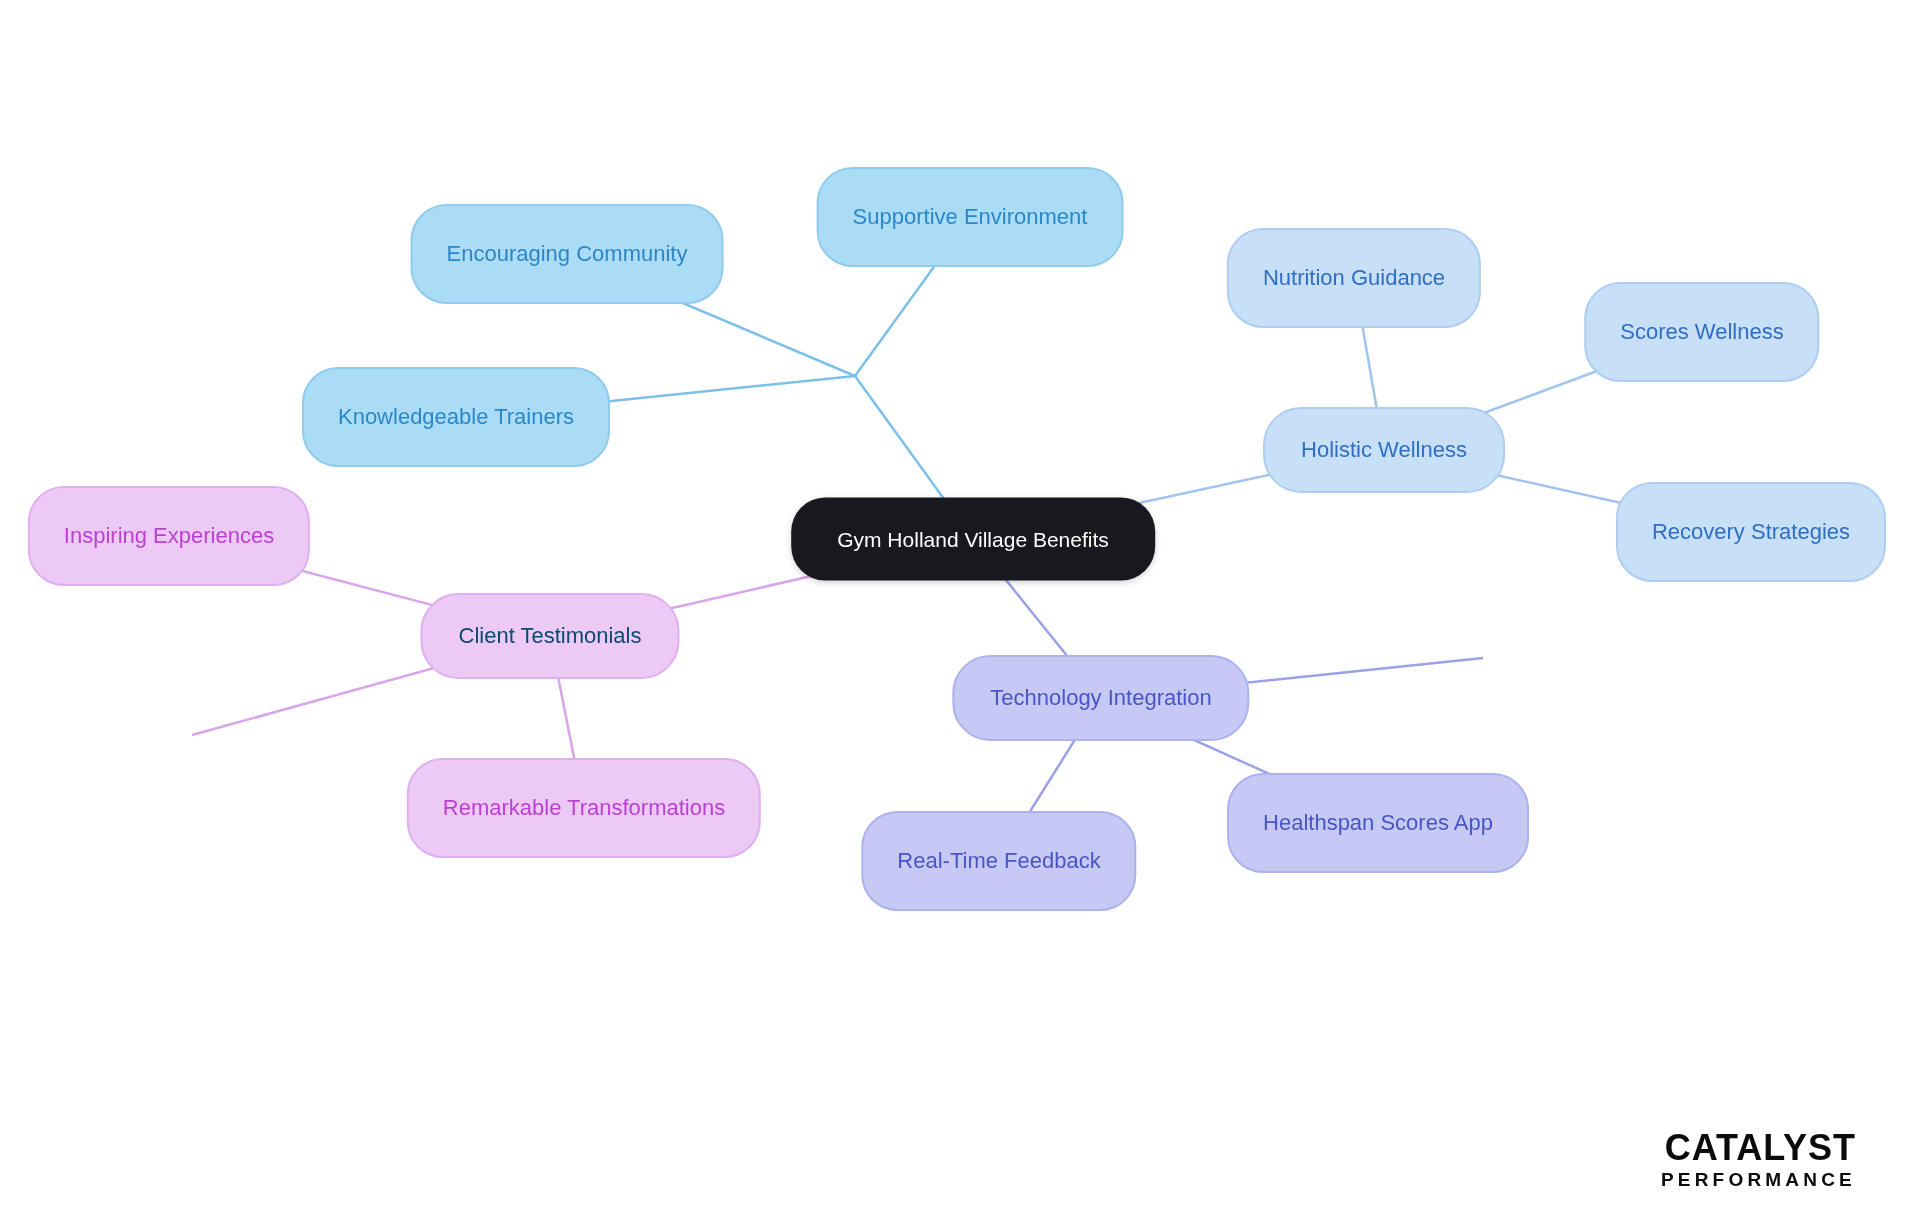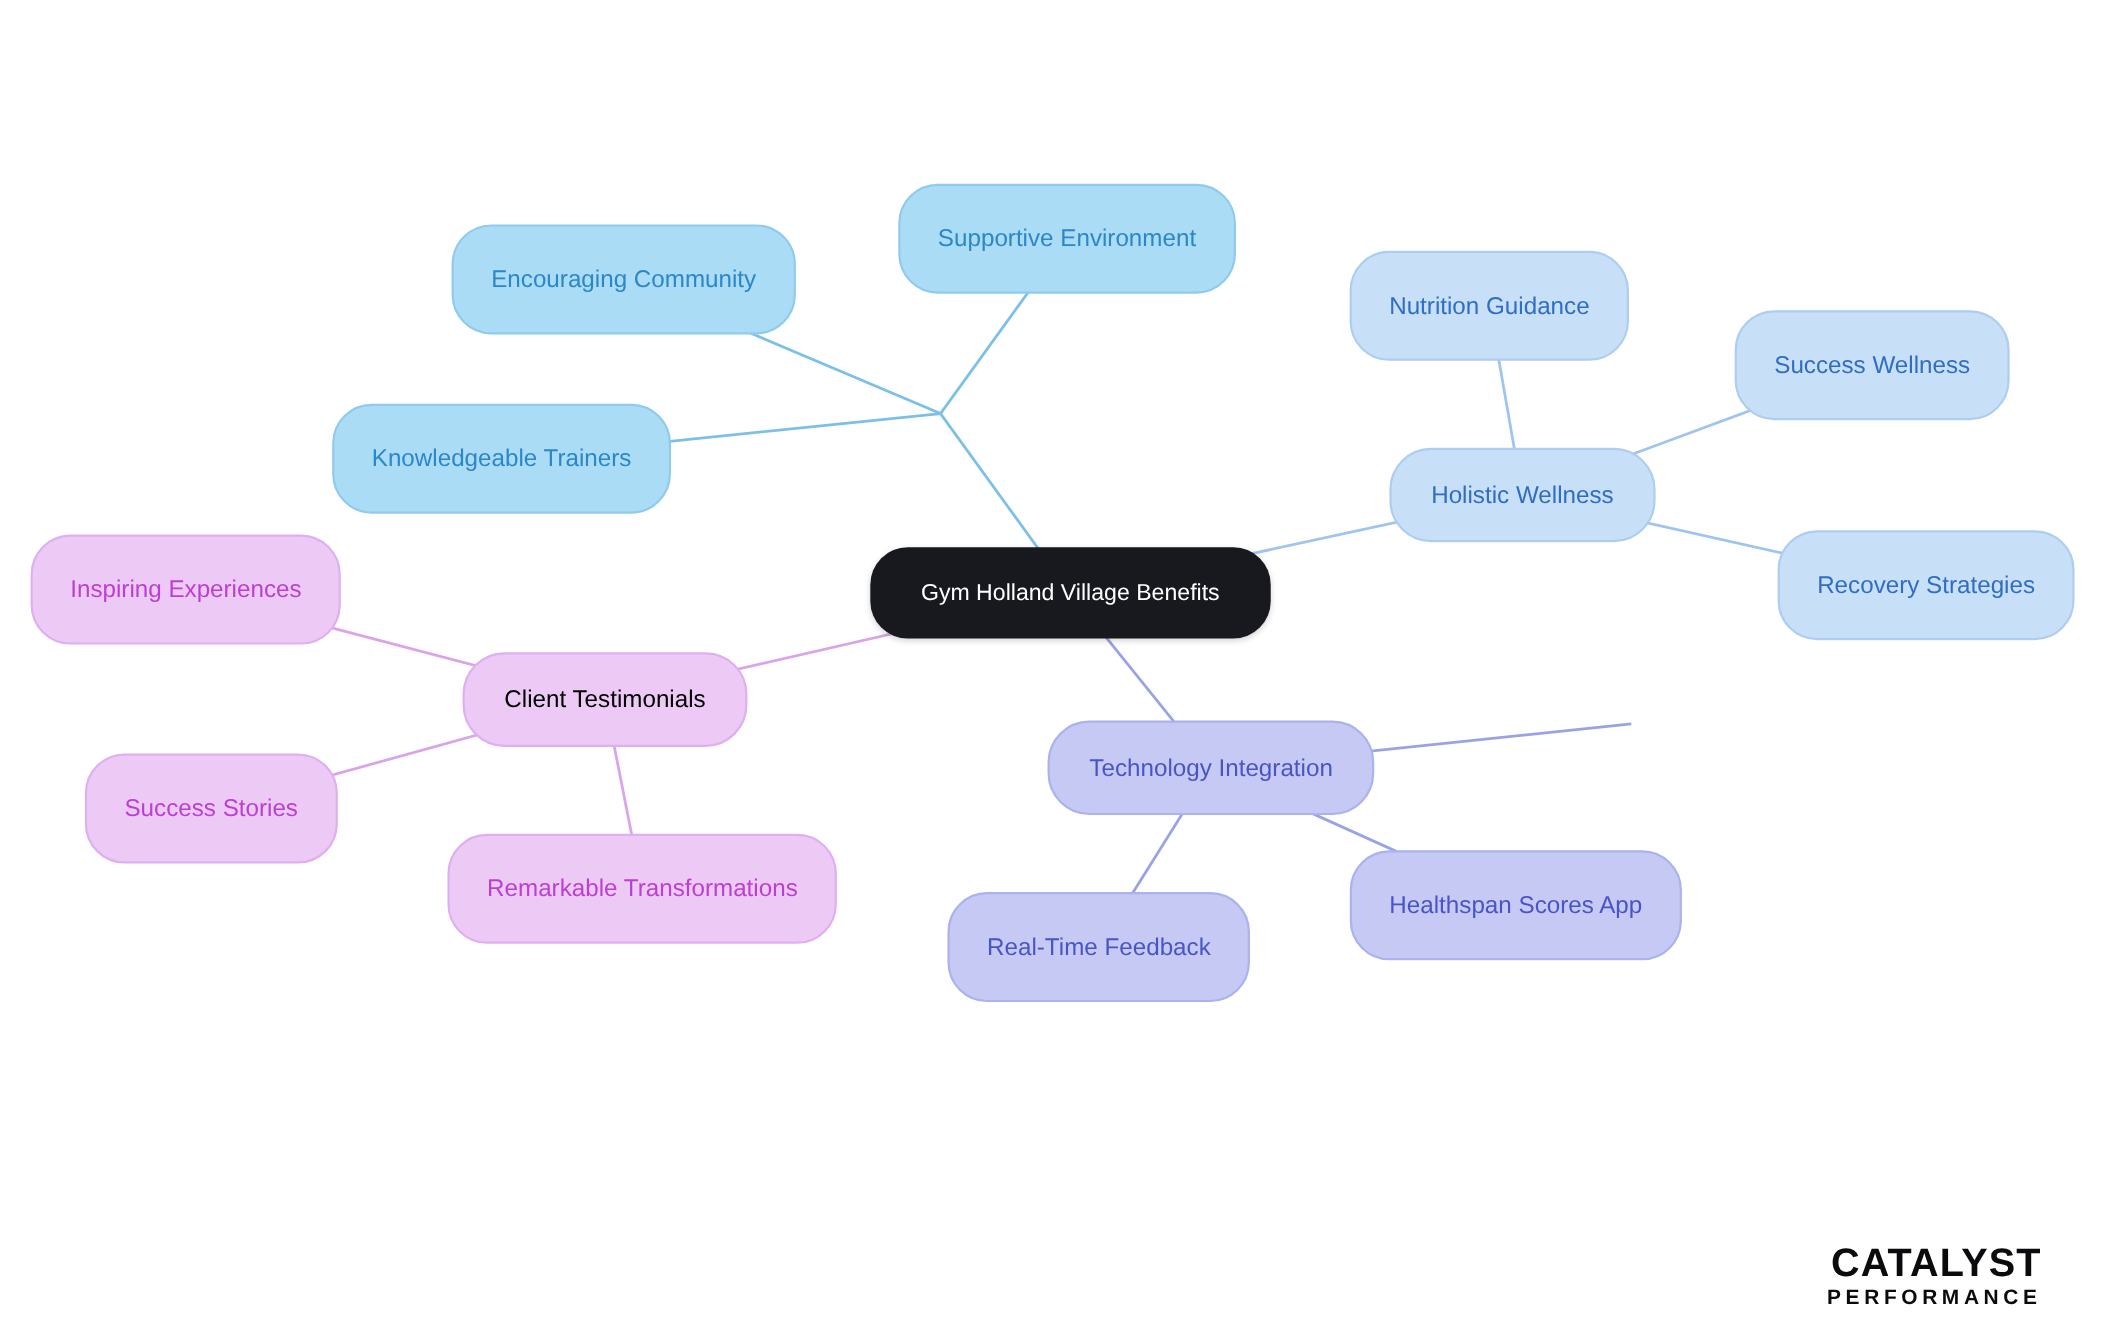--- a/index.html
+++ b/index.html
@@ -77,24 +77,23 @@
     </svg>
 
   <div class="logo" style="color: rgb(11, 11, 14);">
     <div class="top">CATALYST</div>
     <div class="bottom">PERFORMANCE</div>
   </div>
 <div class="node child" style="left: 567px; top: 254px; background: rgb(171, 220, 246); border-color: rgb(143, 203, 236); color: rgb(43, 135, 200);">Encouraging Community</div>
     <div class="node child" style="left: 970px; top: 217px; background: rgb(171, 220, 246); border-color: rgb(143, 203, 236); color: rgb(43, 135, 200);">Supportive Environment</div>
     <div class="node child" style="left: 456px; top: 417px; background: rgb(171, 220, 246); border-color: rgb(143, 203, 236); color: rgb(43, 135, 200);">Knowledgeable Trainers</div>
     <div class="node child" style="left: 1354px; top: 278px; background: rgb(200, 223, 248); border-color: rgb(174, 205, 240); color: rgb(47, 110, 194);">Nutrition Guidance</div>
-    <div class="node child" style="left: 1702px; top: 332px; background: rgb(200, 223, 248); border-color: rgb(174, 205, 240); color: rgb(47, 110, 194);">Success Wellness</div>
+    <div class="node child" style="left: 1702px; top: 332px; background: rgb(200, 223, 248); border-color: rgb(174, 205, 240); color: rgb(47, 110, 194);">Scores Wellness</div>
     <div class="node child" style="left: 1751px; top: 532px; background: rgb(200, 223, 248); border-color: rgb(174, 205, 240); color: rgb(47, 110, 194);">Recovery Strategies</div>
     <div class="node branch" style="left: 1384px; top: 450px; background: rgb(200, 223, 248); border-color: rgb(174, 205, 240); color: rgb(47, 110, 194);">Holistic Wellness</div>
     <div class="node child" style="left: 169px; top: 536px; background: rgb(236, 202, 245); border-color: rgb(223, 175, 239); color: rgb(188, 63, 212);">Inspiring Experiences</div>
-    <div class="node child" style="left: 192px; top: 735px; background: rgb(236, 202, 245); border-color: rgb(223, 175, 239); color: rgb(188, 63, 212);">Success Stories</div>
     <div class="node child" style="left: 584px; top: 808px; background: rgb(236, 202, 245); border-color: rgb(223, 175, 239); color: rgb(188, 63, 212);">Remarkable Transformations</div>
-    <div class="node branch" style="left: 550px; top: 636px; background: rgb(236, 202, 245); border-color: rgb(223, 175, 239); color: #000000;">Client Testimonials</div>
+    <div class="node branch" style="left: 550px; top: 636px; background: rgb(236, 202, 245); border-color: rgb(223, 175, 239); color: #0c4a6e;">Client Testimonials</div>
     <div class="node child" style="left: 999px; top: 861px; background: rgb(197, 201, 244); border-color: rgb(172, 178, 236); color: rgb(74, 85, 197);">Real-Time Feedback</div>
     <div class="node child" style="left: 1378px; top: 823px; background: rgb(197, 201, 244); border-color: rgb(172, 178, 236); color: rgb(74, 85, 197);">Healthspan Scores App</div>
     <div class="node branch" style="left: 1101px; top: 698px; background: rgb(197, 201, 244); border-color: rgb(172, 178, 236); color: rgb(74, 85, 197); text-align: center;">Technology Integration</div>
     <div class="node center" style="left: 973px; top: 539px; background: rgb(23, 25, 31); border-color: rgb(23, 25, 31); color: rgb(255, 255, 255);">Gym Holland Village Benefits</div>
   </div>
 
 </body></html>

